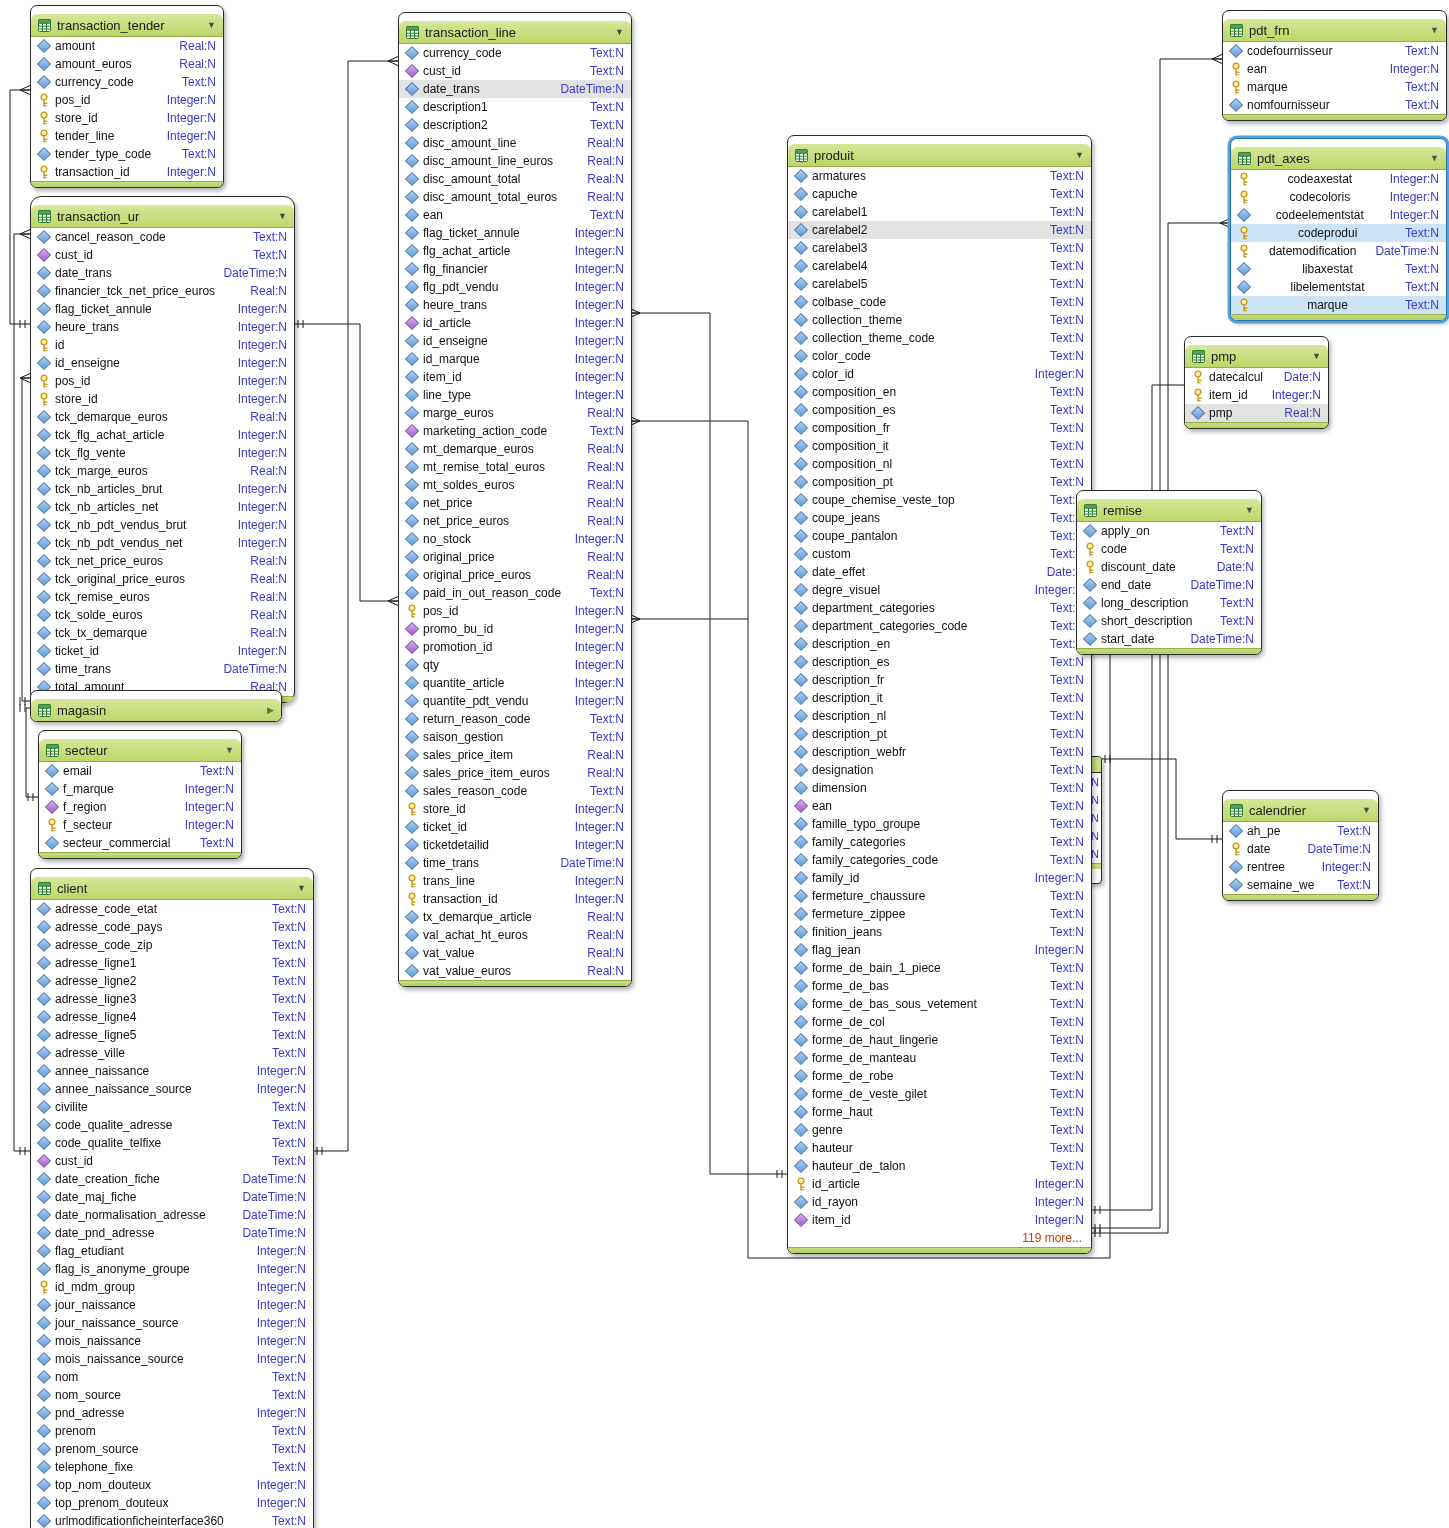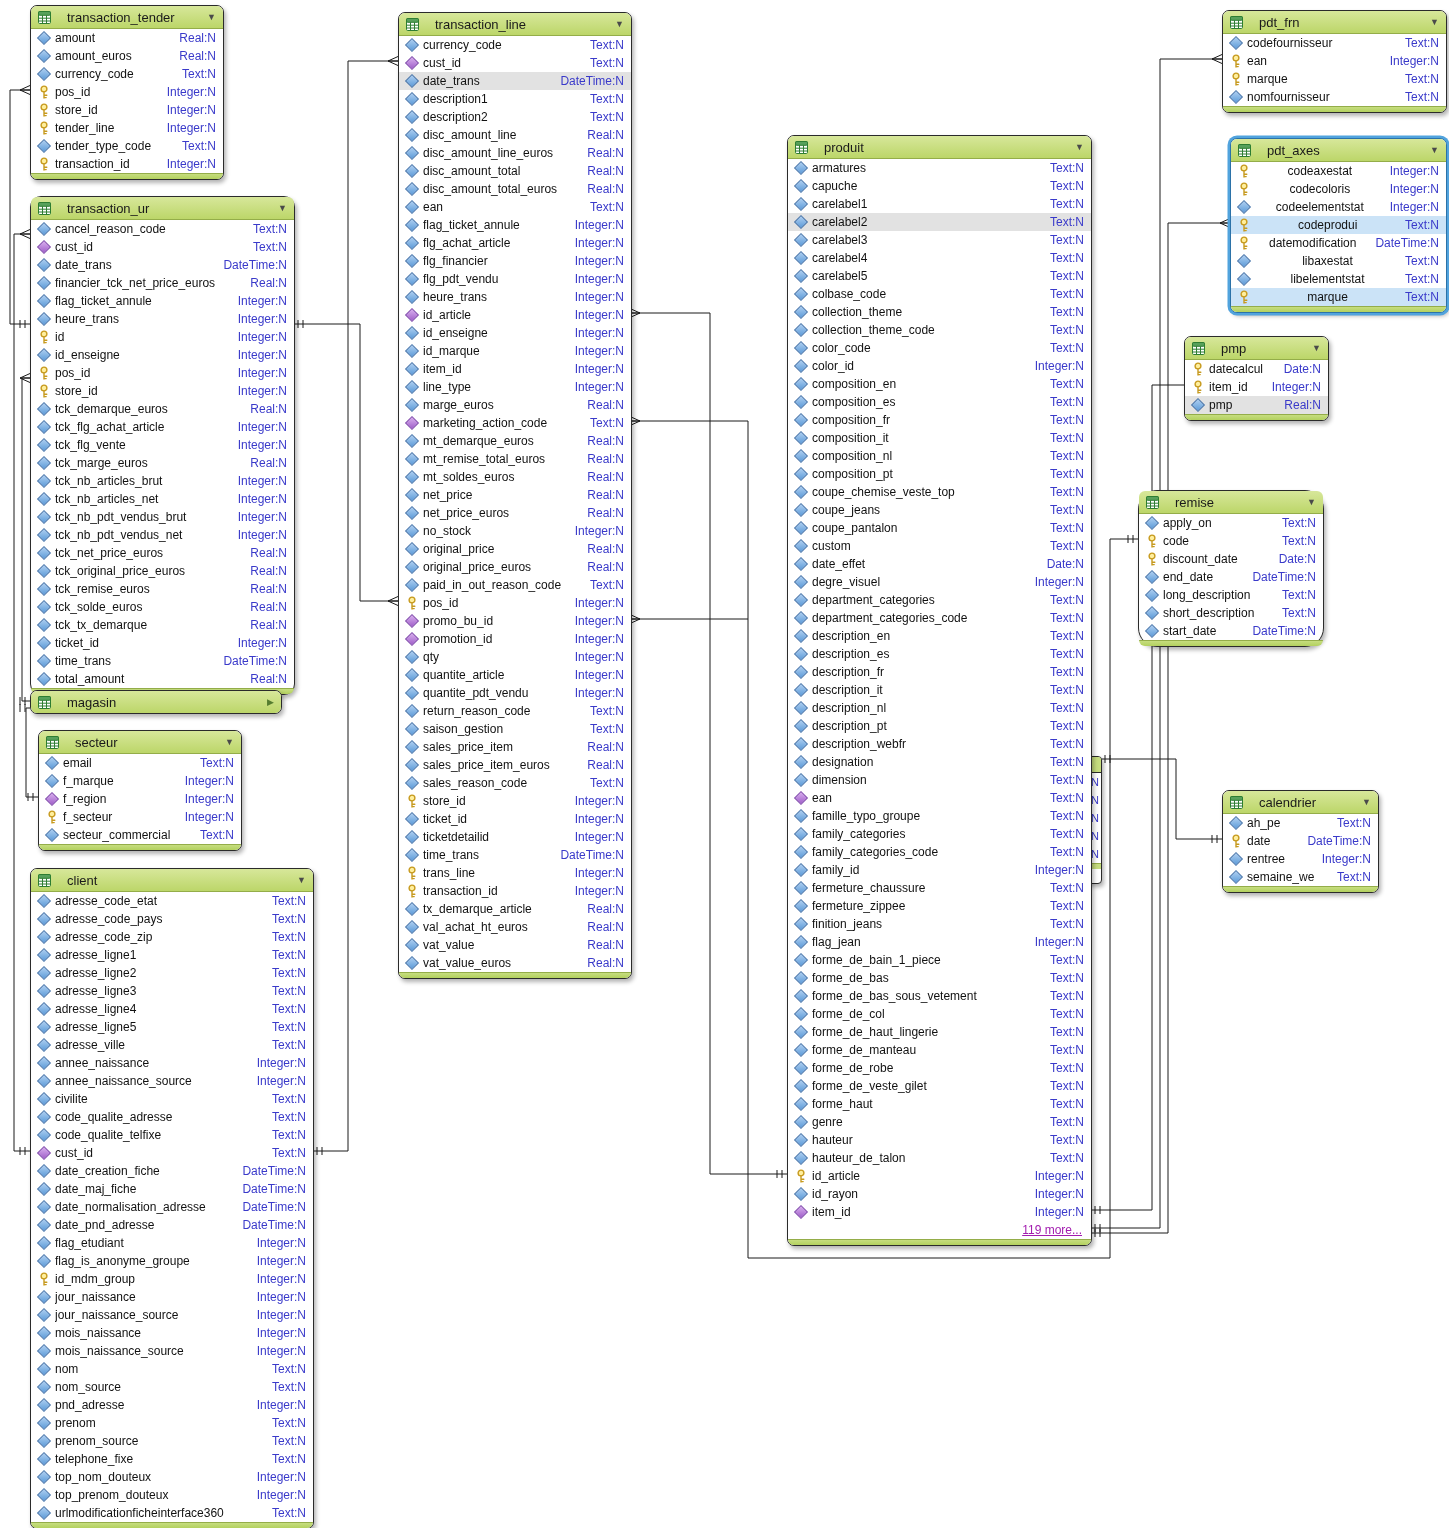--- a/index.html
+++ b/index.html
@@ -2,38 +2,38 @@
 <html><head>
 <meta charset="utf-8">
 <style>
   html,body{margin:0;padding:0;background:#ffffff;}
   #canvas{position:relative;width:1449px;height:1528px;background:#ffffff;overflow:hidden;
           font-family:"Liberation Sans","DejaVu Sans",sans-serif;}
   #wires{position:absolute;left:0;top:0;z-index:0;}
   .tbl{position:absolute;z-index:2;background:#ffffff;border:1.2px solid #2b2b2b;border-radius:7px;
        box-shadow:2px 3px 4px rgba(0,0,0,.30);font-size:12px;color:#111;}
   .tbl.sel{box-shadow:0 0 0 2.5px #51a3dd,2px 3px 4px rgba(0,0,0,.30);border-color:#2b72a8;}
-  .tbl-head{display:flex;align-items:center;gap:16px;height:22px;padding:0 7px;
+  .tbl-head{display:flex;align-items:center;gap:6px;height:22px;padding:0 7px;
             background:linear-gradient(180deg,#d7e79a 0%,#bcd669 100%);
-            border-bottom:1px solid #94ad49;border-radius:6px 6px 0 0;font-size:13px;color:#1a1a1a;}
+            border-bottom:1px solid #94ad49;border-radius:6px 6px 0 0;font-size:13px;color:#1a1a1a;margin-top:8px;}
   .tbl.collapsed .tbl-head{border-bottom:none;border-radius:6px;}
   .tbl-title{white-space:nowrap;}
   .arrow{margin-left:auto;font-size:9px;color:#4a4a4a;line-height:1;}
   .arrow.expand{color:#557c2f;}
   .grid-ic{display:inline-flex;width:13px;height:13px;}
   .row{display:flex;align-items:center;gap:5px;height:18px;padding:0 7px;line-height:18px;}
   .row .ic{display:inline-flex;width:12px;justify-content:center;flex:none;}
   .fname{flex:1;white-space:nowrap;overflow:hidden;}
   .ftype{color:#3a3aca;white-space:nowrap;}
   .hl-gray{background:#e2e2e2;}
   .hl-blue{background:#cbe3f7;gap:48px;}
   .dia{width:8px;height:8px;transform:rotate(45deg);display:inline-block;
        background:linear-gradient(135deg,#aecff1 0%,#5d9bd8 100%);border:1px solid #3f6fa8;}
   .dia.fk{background:linear-gradient(135deg,#d8aeee 0%,#a05fc9 100%);border-color:#7a3fa8;}
-  .more{color:#a21caf;text-align:right;height:18px;line-height:18px;padding:0 9px;text-decoration:underline;}
+  .more{color:#c2410c;text-align:right;height:18px;line-height:18px;padding:0 9px;}
   .tbl-foot{height:5px;background:linear-gradient(#c6dd7f,#b3d15f);border-top:1px solid #94ad49;
             border-radius:0 0 6px 6px;}
   .frag{position:absolute;z-index:1;background:#fff;border:1px solid #2b2b2b;border-radius:4px;
         overflow:hidden;box-shadow:2px 3px 4px rgba(0,0,0,.3);}
   .frag-h{height:15px;background:#c6dd7f;border-bottom:1px solid #2b2b2b;}
   .frag-r{height:18px;line-height:18px;text-align:right;color:#3a3aca;font-size:11px;padding-right:2px;}
   .frag-f{height:5px;background:#c6dd7f;border-top:1px solid #94ad49;}
 </style>
 </head>
 <body>
@@ -1800,21 +1800,21 @@
         <div class="row hl-gray">
           <span class="ic">
             <span class="dia"></span>
           </span>
           <span class="fname">pmp</span>
           <span class="ftype">Real:N</span>
         </div>
       </div>
       <div class="tbl-foot"></div>
     </div>
-    <div class="tbl" style="left: 1138px; top: 490px; width: 184px; border-radius: 19px;">
+    <div class="tbl" style="left: 1076px; top: 490px; width: 184px;">
       <div class="tbl-head">
         <span class="grid-ic">
           <svg width="13" height="13" viewBox="0 0 13 13">
             <rect x="0.5" y="0.5" width="12" height="12" rx="1.2" fill="#ffffff" stroke="#2e7d32"></rect>
             <rect x="0.5" y="0.5" width="12" height="3.8" rx="1.2" fill="#57a05b" stroke="#2e7d32"></rect>
             <line x1="0.5" y1="7.2" x2="12.5" y2="7.2" stroke="#2e7d32"></line>
             <line x1="0.5" y1="10" x2="12.5" y2="10" stroke="#2e7d32"></line>
             <line x1="4.5" y1="4.3" x2="4.5" y2="12.5" stroke="#2e7d32"></line>
             <line x1="8.5" y1="4.3" x2="8.5" y2="12.5" stroke="#2e7d32"></line>
           </svg>

